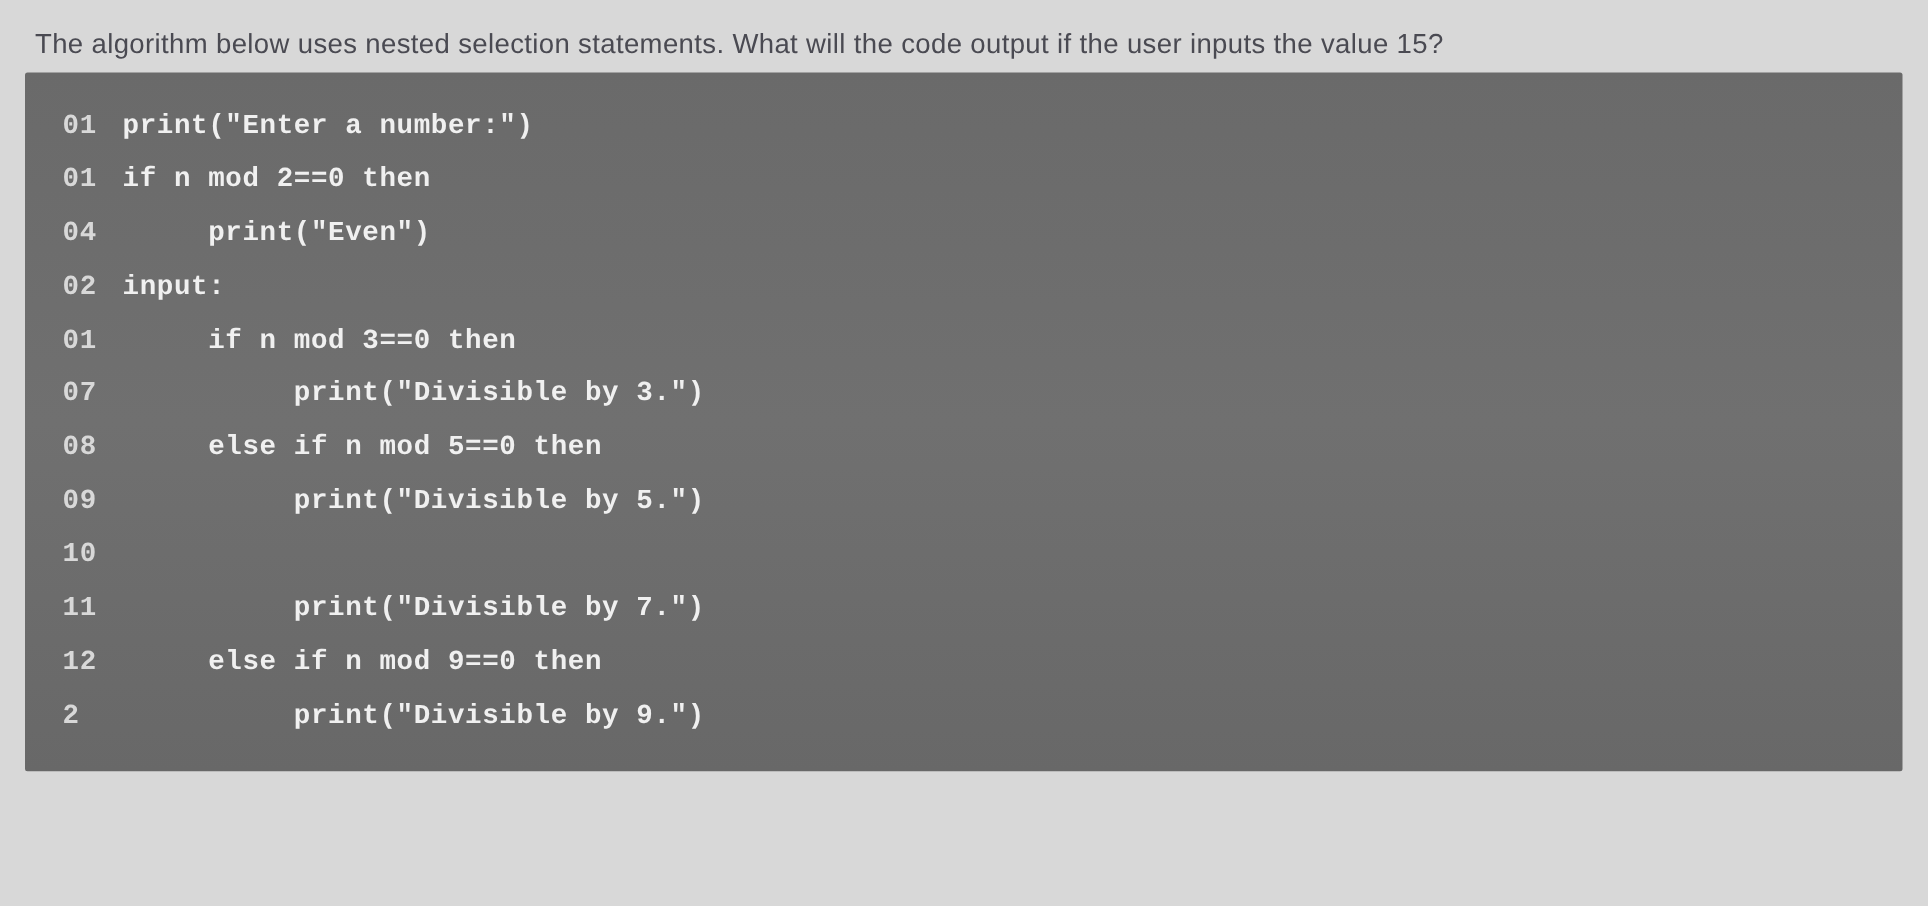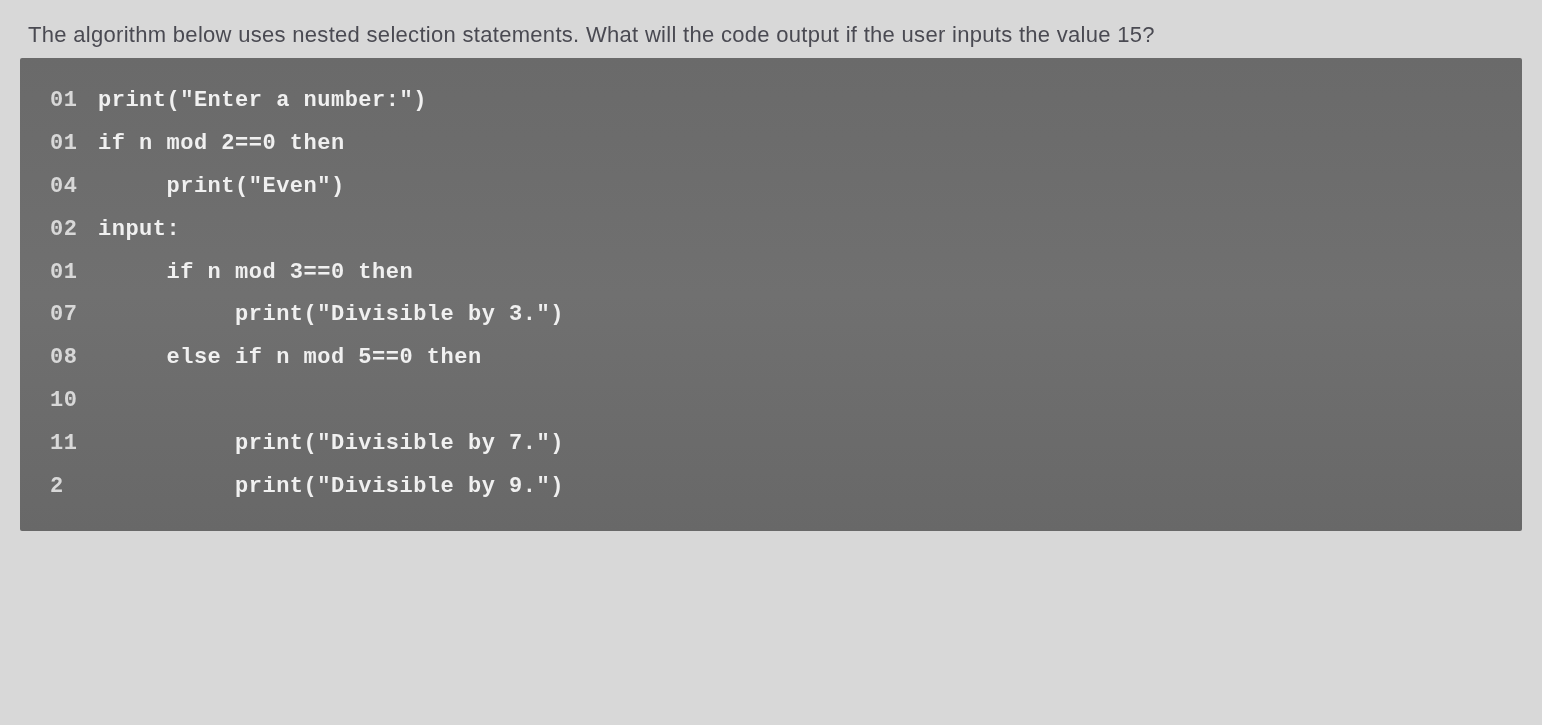--- a/index.html
+++ b/index.html
@@ -76,23 +76,31 @@
   </div>
   <div class="code-line">
     <span class="line-num">07</span>
     <span class="code-content">          print("Divisible by 3.")</span>
   </div>
   <div class="code-line">
     <span class="line-num">08</span>
     <span class="code-content">     else if n mod 5==0 then</span>
   </div>
   <div class="code-line">
+    <span class="line-num">09</span>
+    <span class="code-content">          print("Divisible by 5.")</span>
+  </div>
+  <div class="code-line">
     <span class="line-num">10</span>
   </div>
   <div class="code-line">
     <span class="line-num">11</span>
     <span class="code-content">          print("Divisible by 7.")</span>
+  </div>
+  <div class="code-line">
+    <span class="line-num">12</span>
+    <span class="code-content">     else if n mod 9==0 then</span>
   </div>
   <div class="code-line">
     <span class="line-num">2</span>
     <span class="code-content">          print("Divisible by 9.")</span>
   </div>
 </div>
 
 </body></html>

